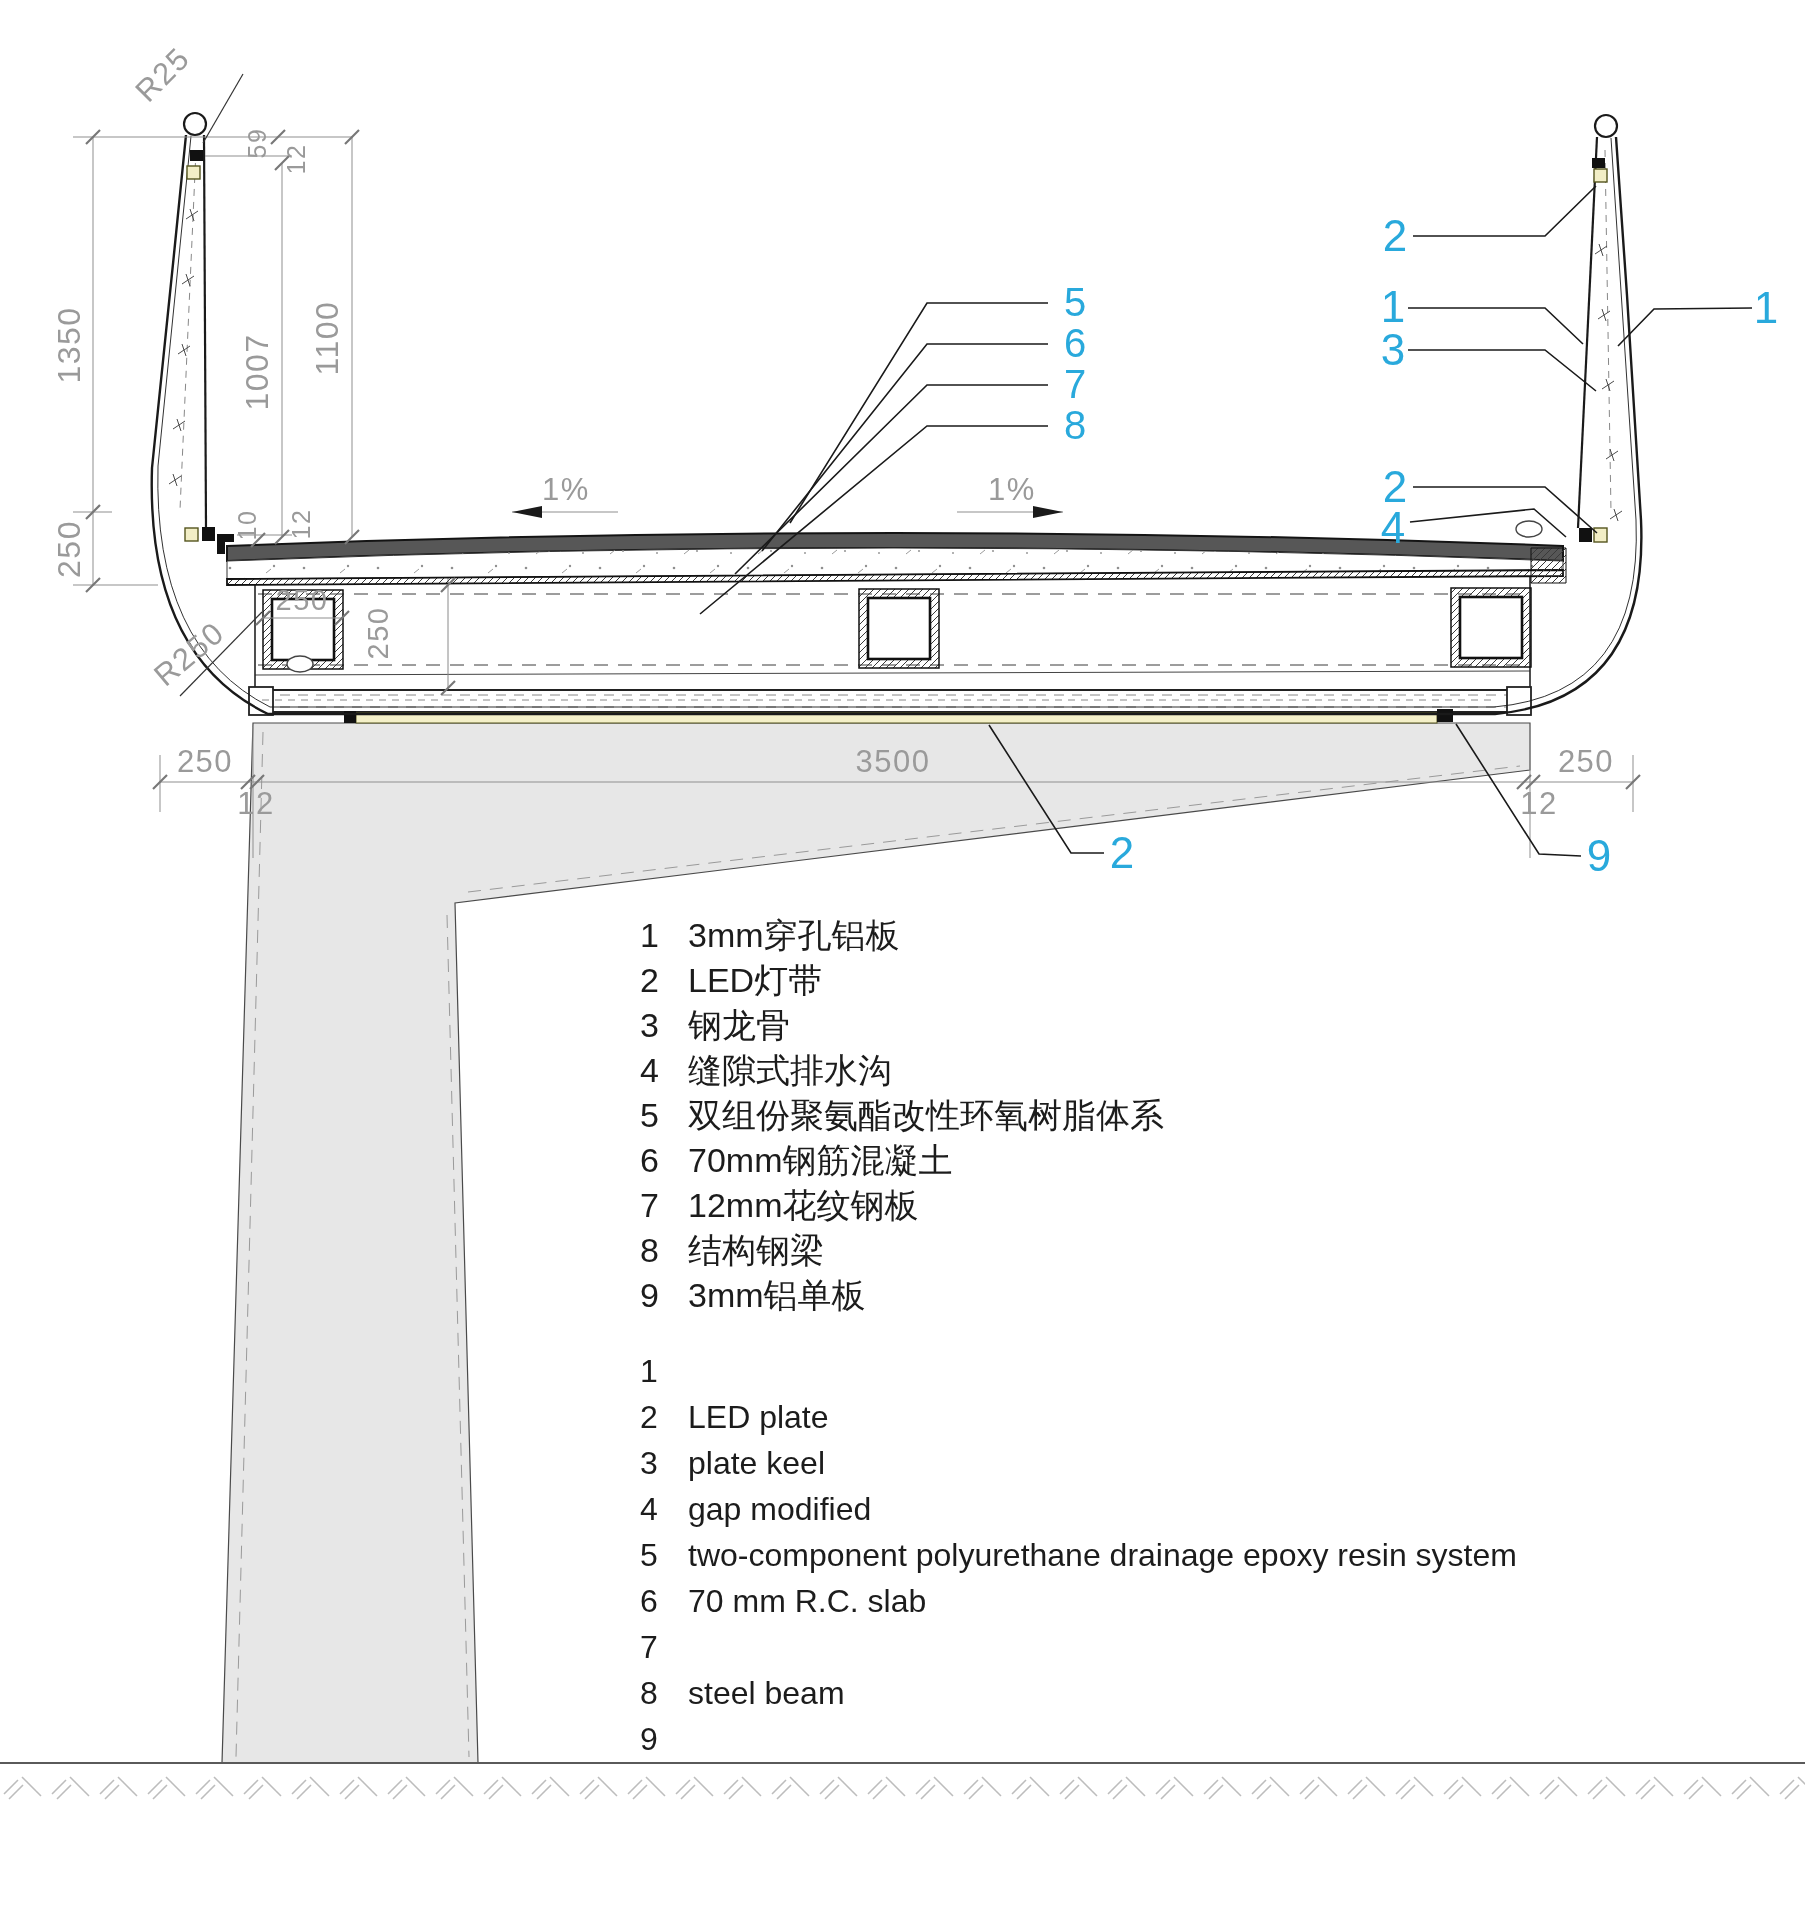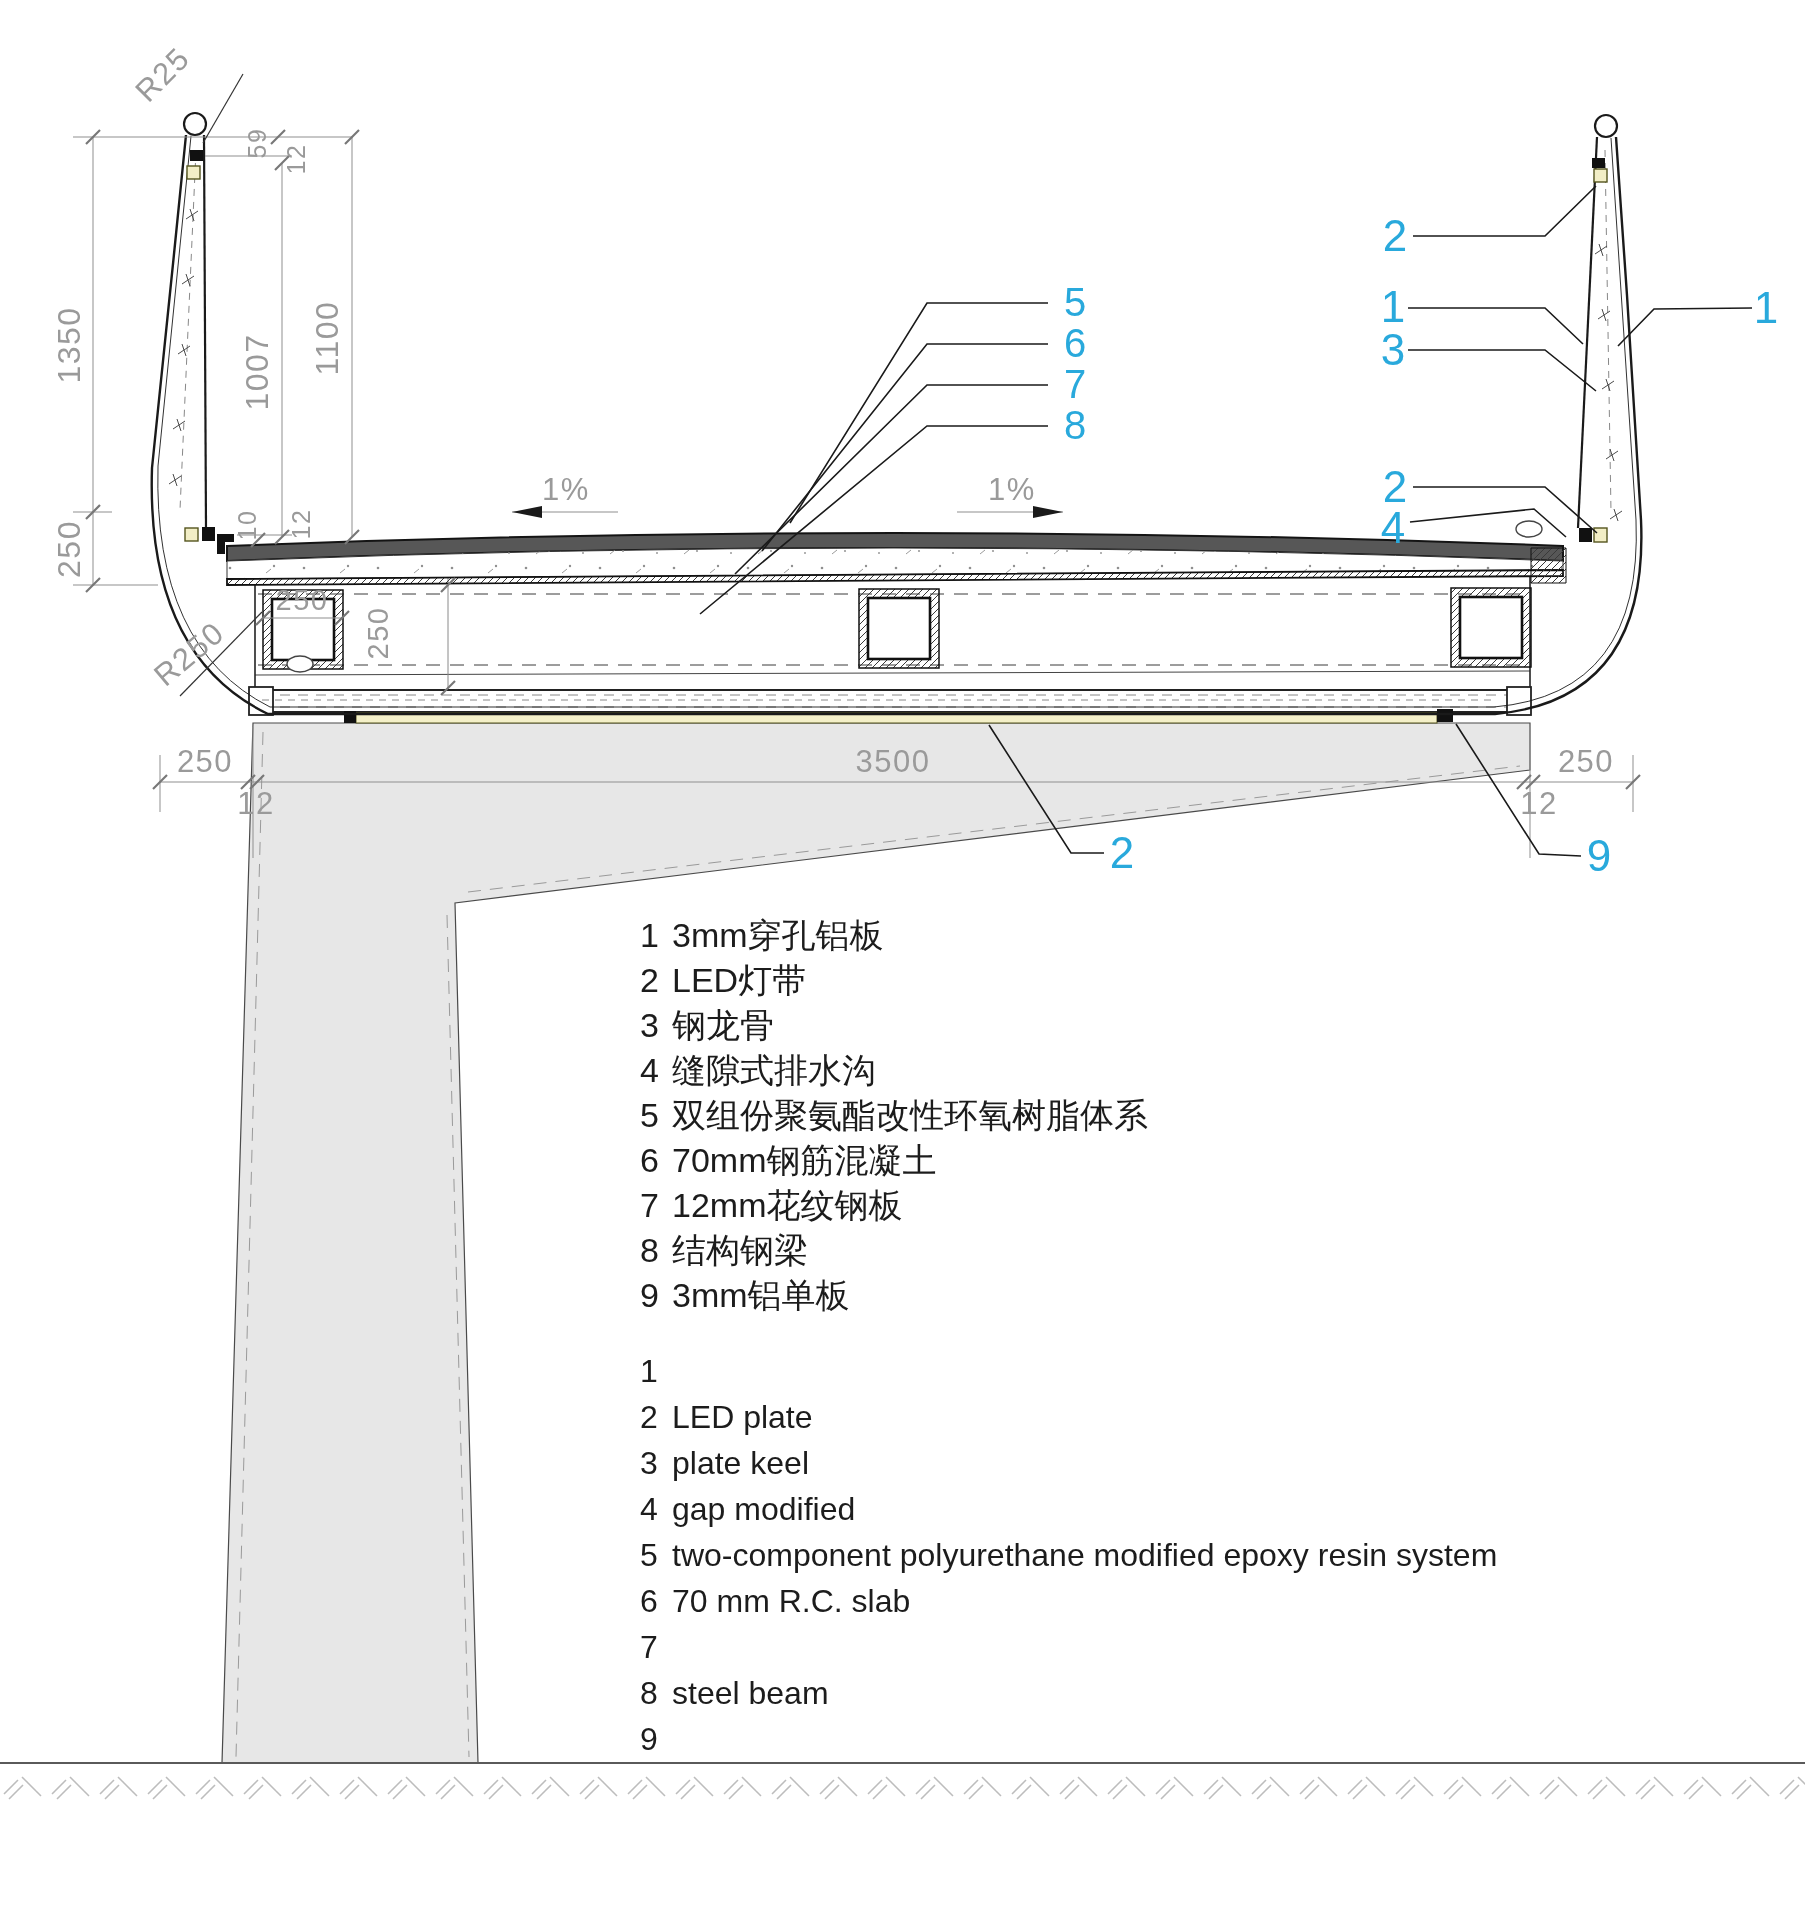--- a/index.html
+++ b/index.html
@@ -8,21 +8,21 @@
   #drawing{position:absolute;left:0;top:0;}
   .dimtxt{fill:#9a9a9a;font-family:"Liberation Sans",sans-serif;letter-spacing:1.5px;}
   .callout{fill:#29a9dc;font-family:"Liberation Sans",sans-serif;font-weight:400;}
   .legend{position:absolute;color:#1c1c1c;}
   .legend .row{display:flex;align-items:baseline;}
   .legend-cn{left:640px;top:913px;font-size:34px;}
   .legend-cn .row{height:45px;line-height:45px;}
   .legend-en{left:640px;top:1348px;font-size:32px;}
   .legend-en .row{height:46px;line-height:46px;}
   .legend .num{width:32px;flex:0 0 32px;}
-  .legend .lab{white-space:nowrap;}
+  .legend .lab{margin-left:16px;white-space:nowrap;}
 </style>
 </head>
 <body>
 
 <div id="stage">
 
 <svg id="drawing" width="1805" height="1920" viewBox="0 0 1805 1920">
   <defs>
     <pattern id="hatch" width="7" height="7" patternUnits="userSpaceOnUse">
       <path d="M0,7 L7,0" stroke="#3a3a3a" stroke-width="1"></path>
@@ -309,21 +309,21 @@
   <div class="row">
         <span class="num">3</span>
         <span class="lab">plate keel</span>
       </div>
   <div class="row">
         <span class="num">4</span>
         <span class="lab">gap modified</span>
       </div>
   <div class="row">
         <span class="num">5</span>
-        <span class="lab">two-component polyurethane modified epoxy resin system</span>
+        <span class="lab">two-component polyurethane drainage epoxy resin system</span>
       </div>
   <div class="row">
         <span class="num">6</span>
         <span class="lab">70 mm R.C. slab</span>
       </div>
   <div class="row">
         <span class="num">7</span>
       </div>
   <div class="row">
         <span class="num">8</span>

